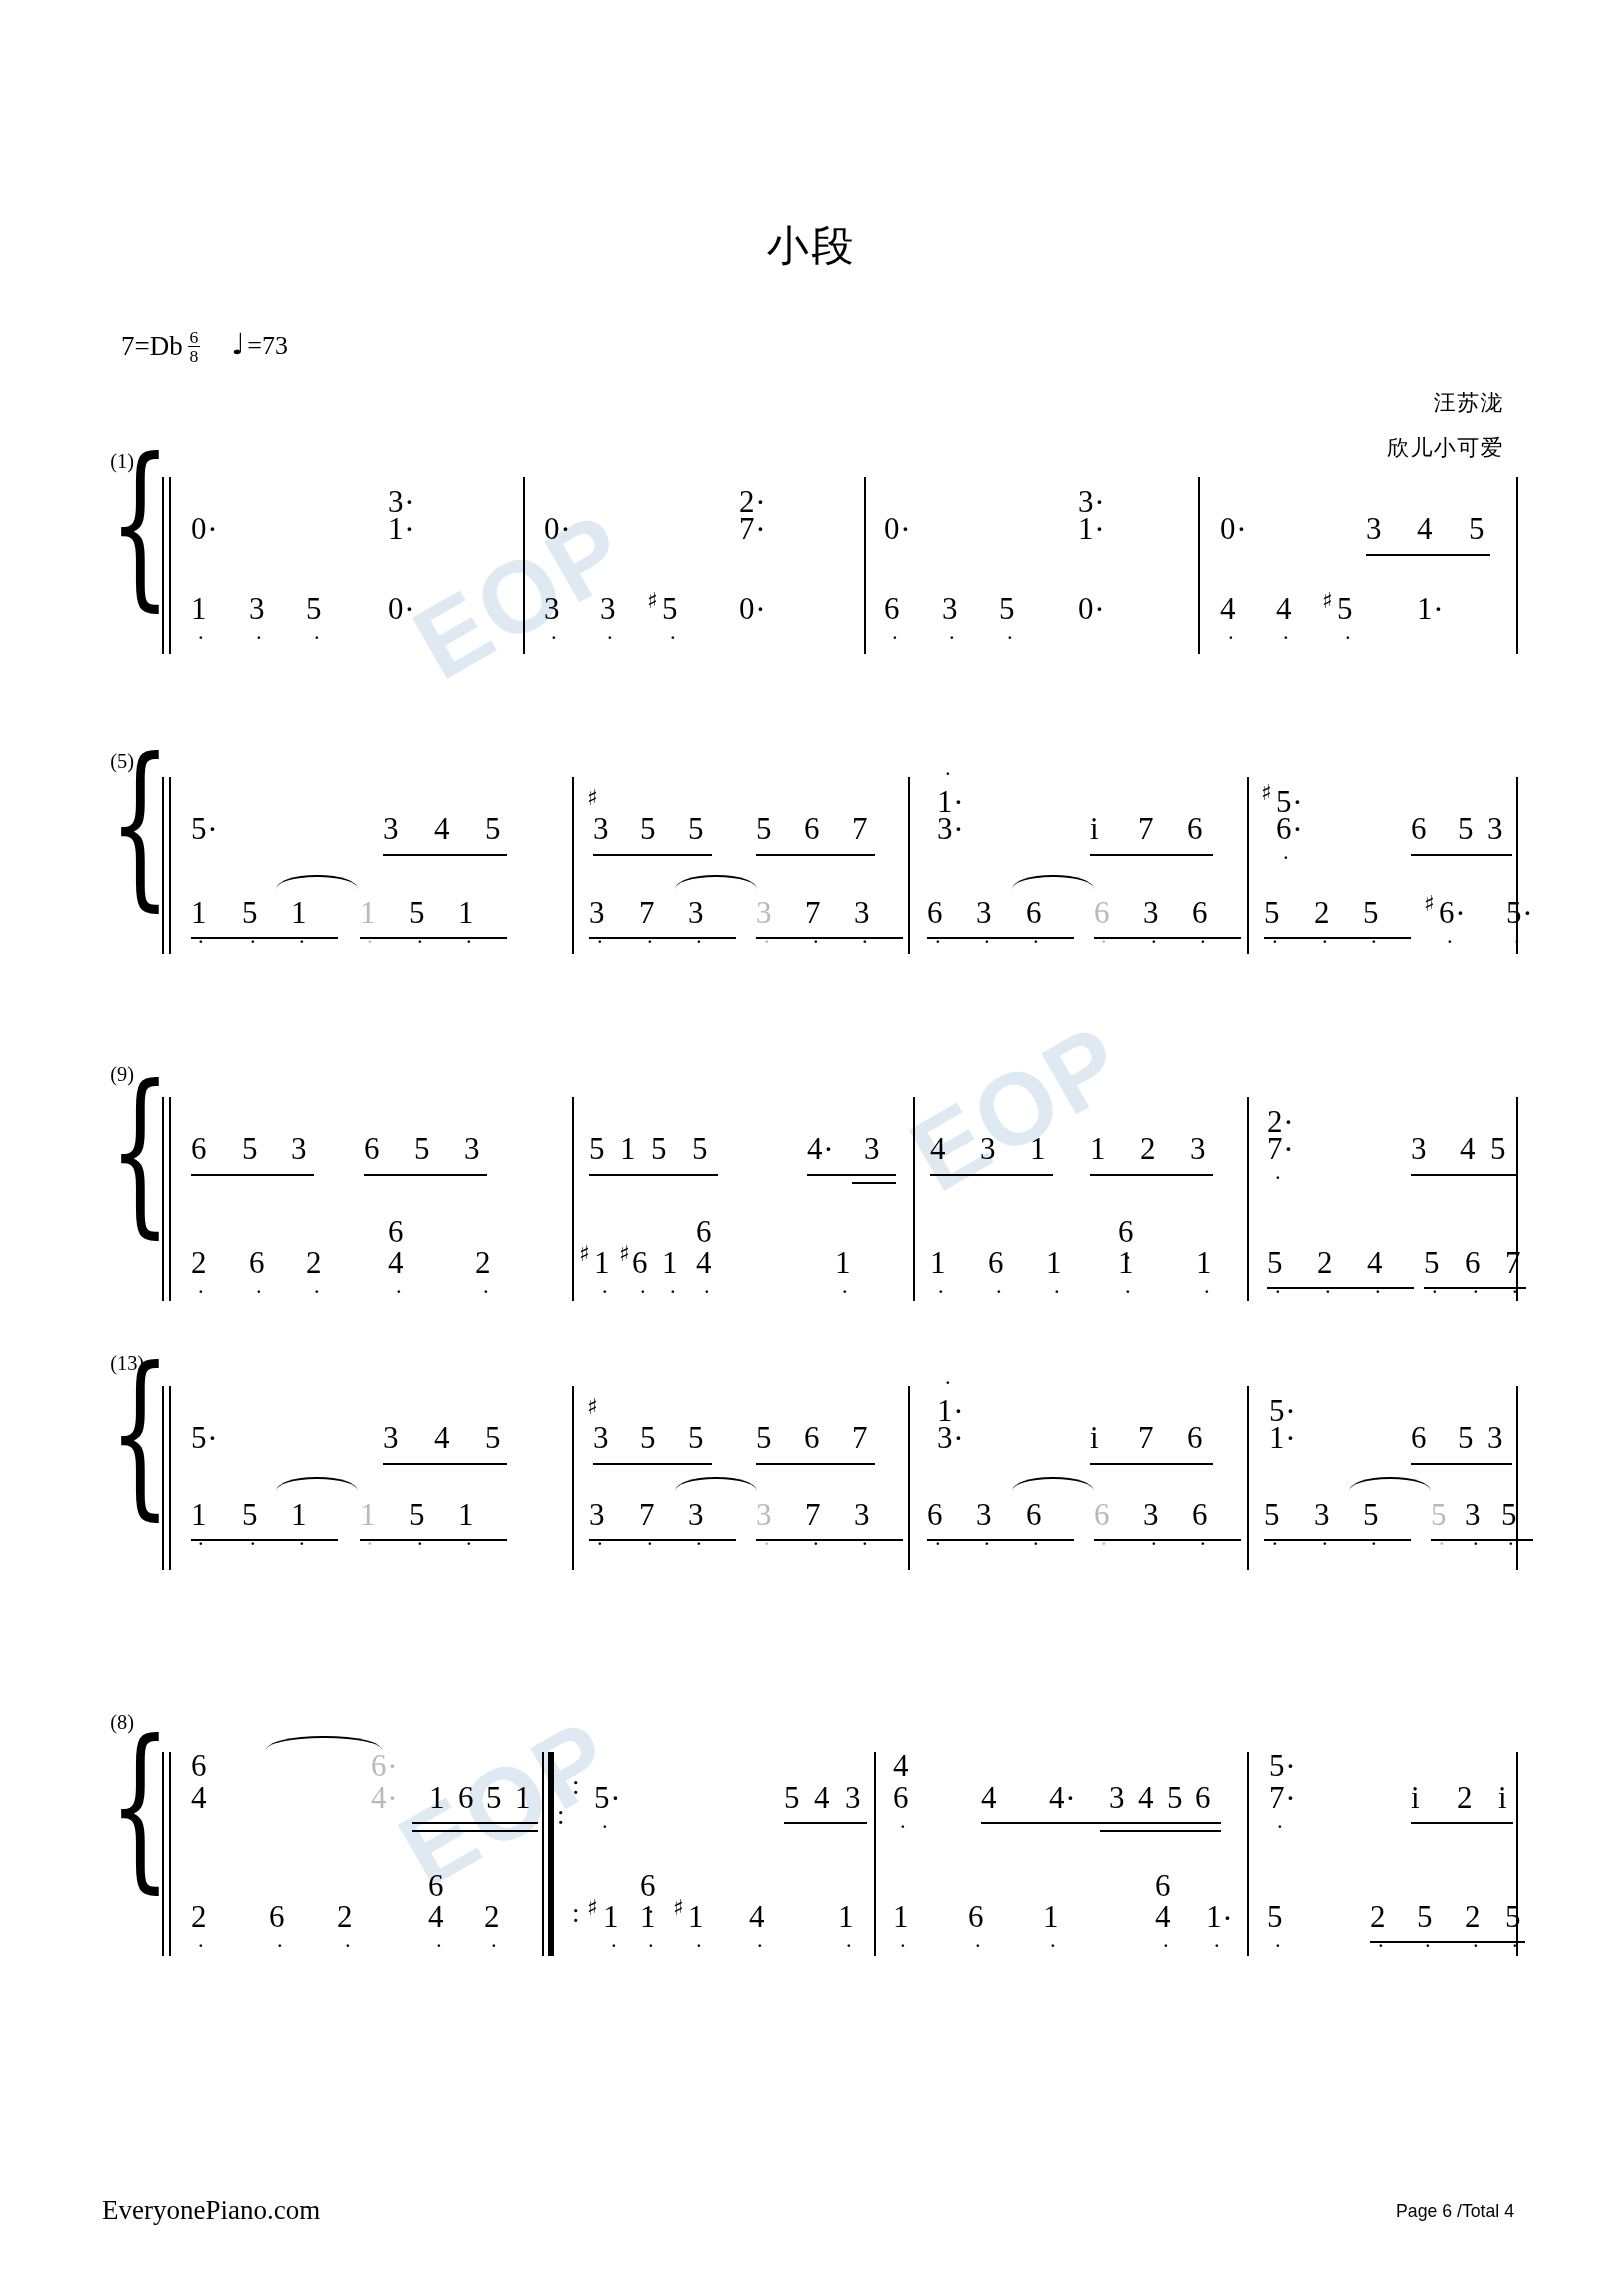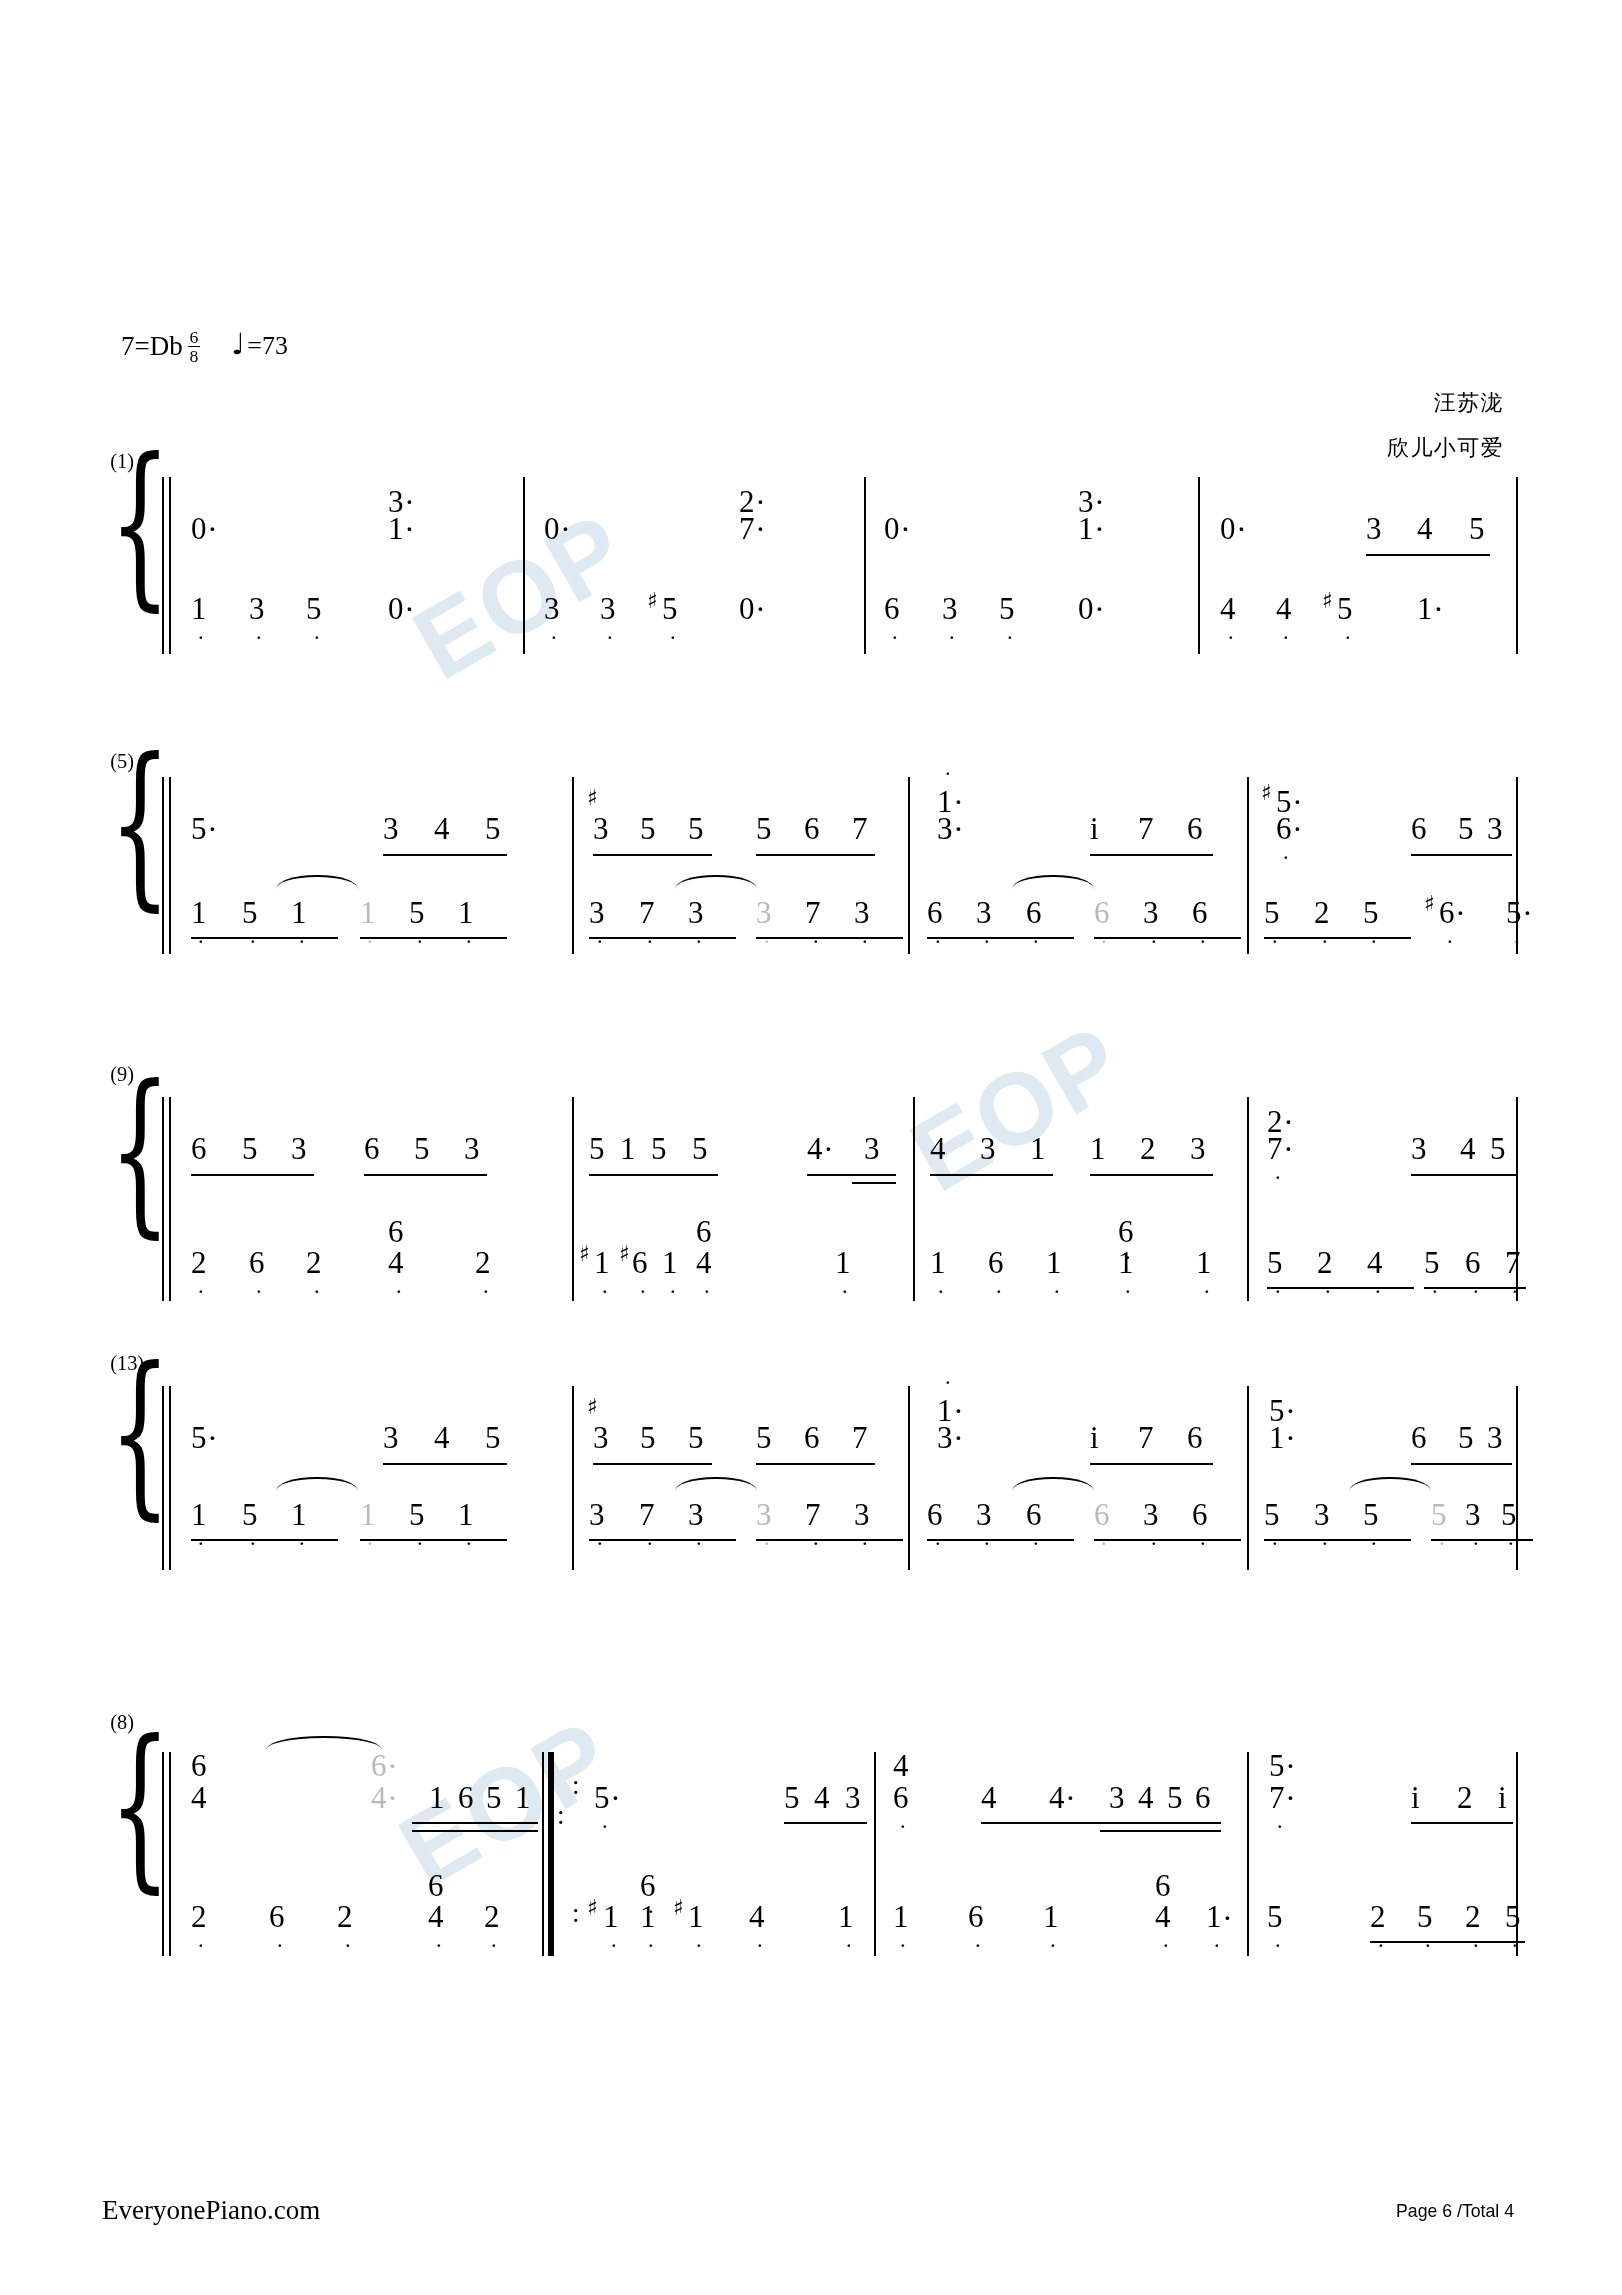--- a/index.html
+++ b/index.html
@@ -210,20 +210,21 @@
 </style>
 </head>
 <body>
 
 <div class="sheet">
 
   <div class="wm wm1">EOP</div>
   <div class="wm wm2">EOP</div>
   <div class="wm wm3">EOP</div>
 
+  <div class="title">小段</div>
 
   <div class="keysig">
     <span>7=Db</span>
     <span class="frac">
       <span class="num">6</span>
       <span class="den">8</span>
     </span>
     <span class="tempo">
       <span class="note-glyph">♩</span>
       <span>=73</span>

